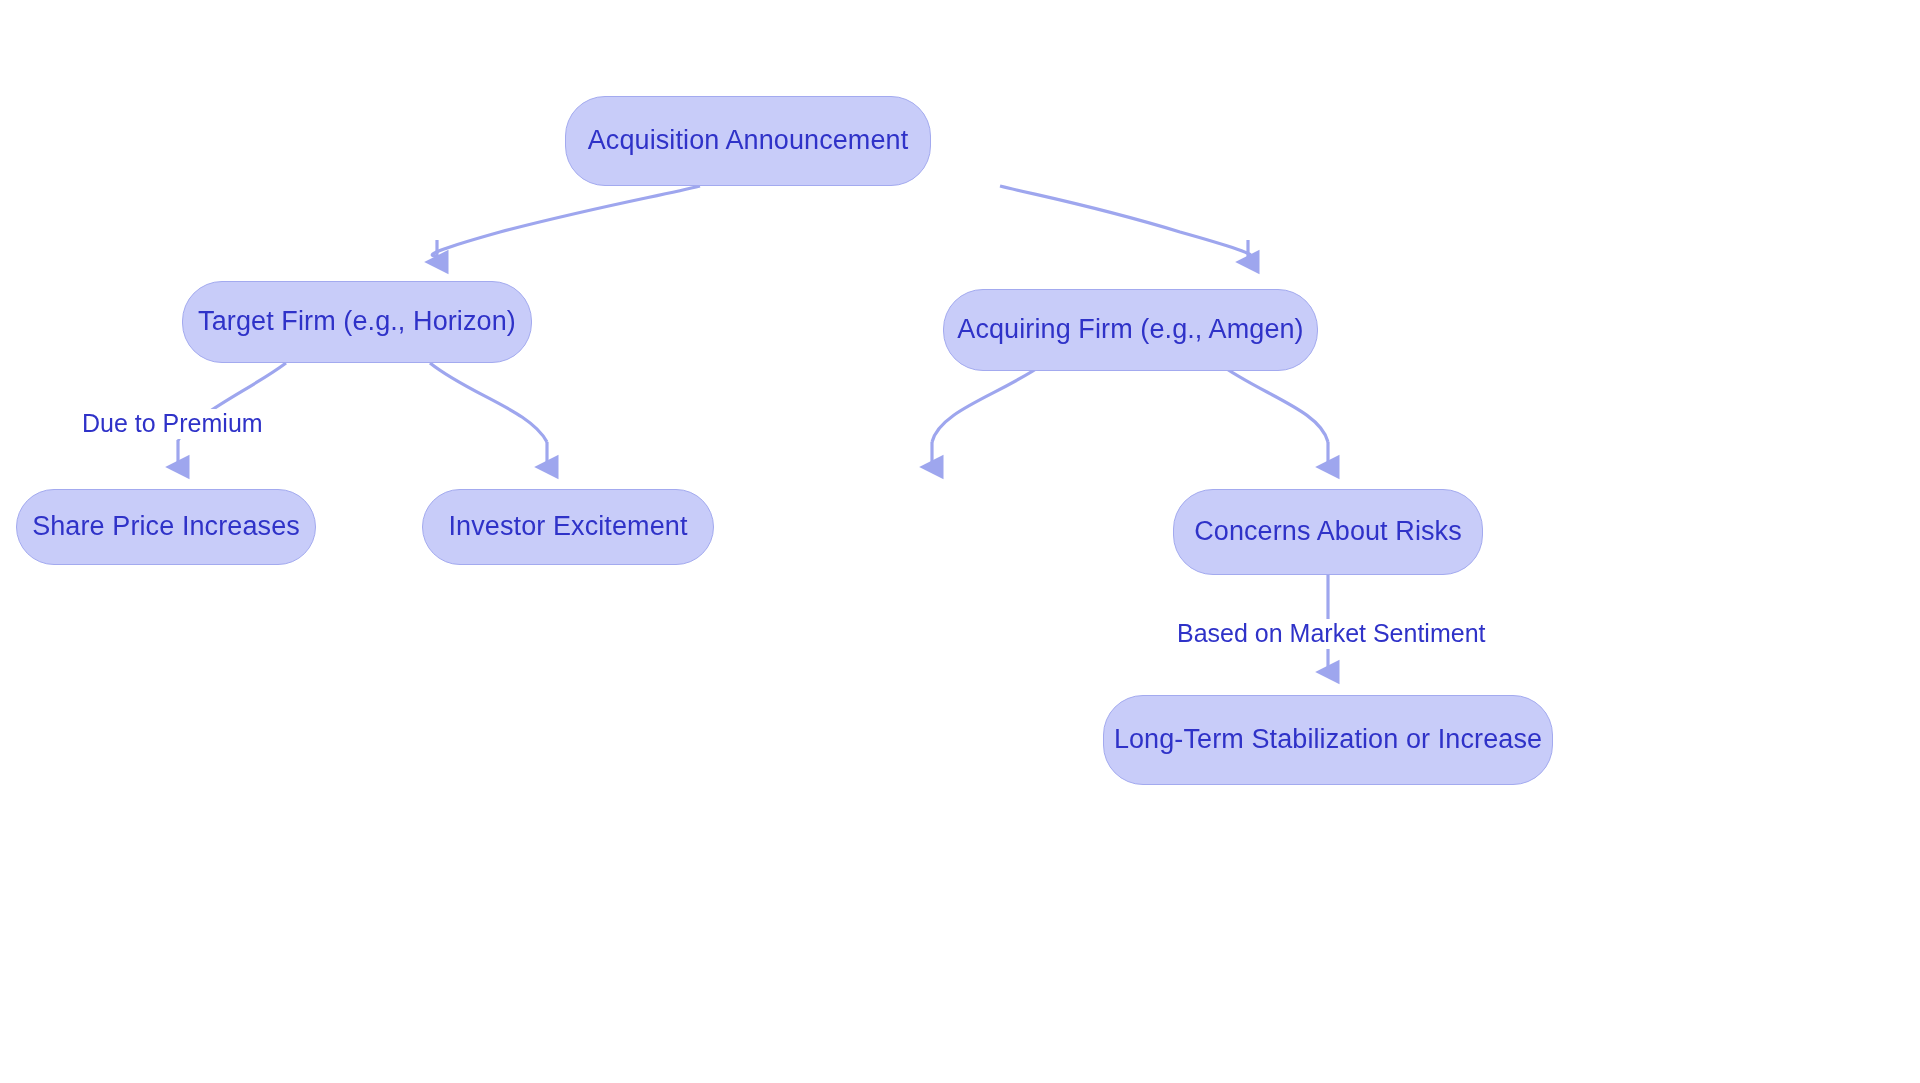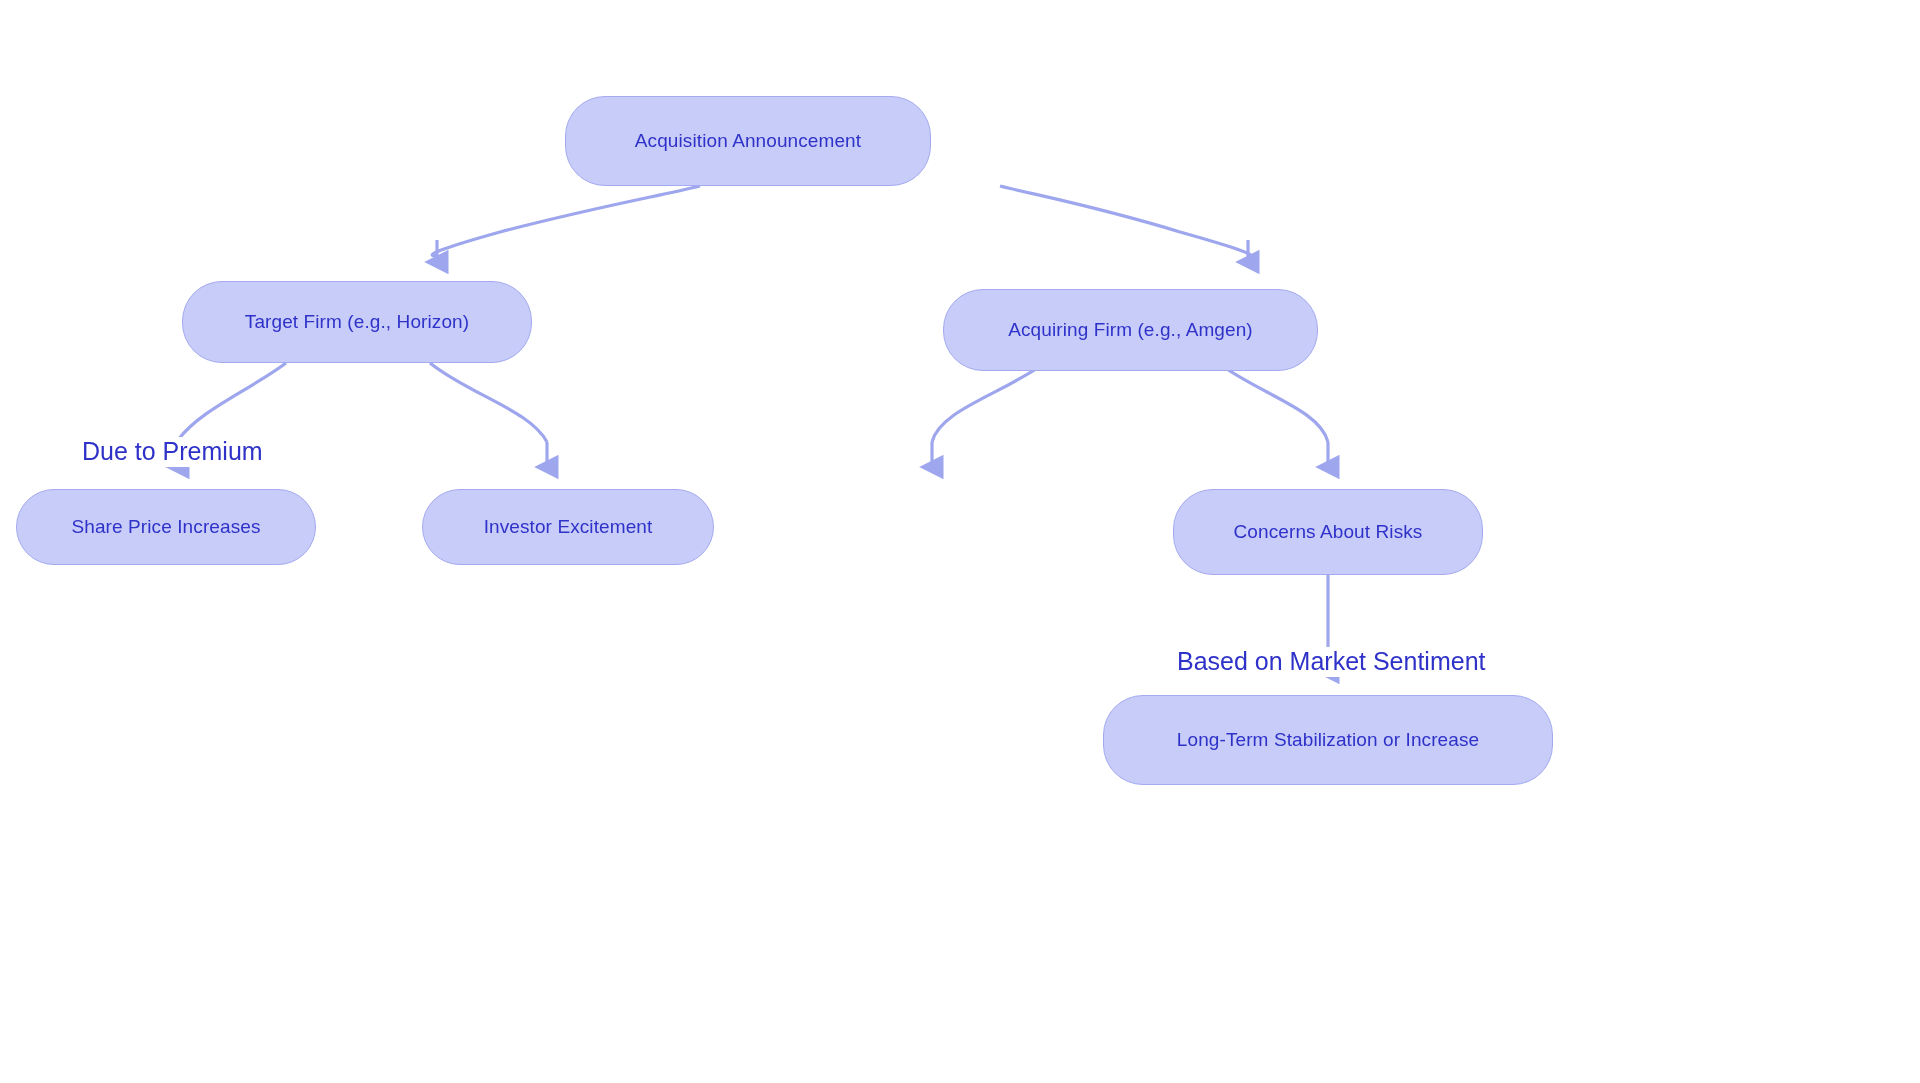--- a/index.html
+++ b/index.html
@@ -33,37 +33,36 @@
     position: absolute;
     box-sizing: border-box;
     background: #c8ccf9;
     border: 1.4px solid #a3aaef;
     border-radius: 40px;
     display: flex;
     align-items: center;
     justify-content: center;
     text-align: center;
     color: #2f32c8;
-    font-size: 19px;
+    font-size: 27px;
     font-family: "Liberation Sans", sans-serif;
     letter-spacing: 0.1px;
     line-height: 1.15;
     padding: 0 18px;
     white-space: nowrap;
   }
   .edge-label {
     position: absolute;
     color: #2f32c8;
     font-size: 25px;
     font-family: "Liberation Sans", sans-serif;
     white-space: nowrap;
     background: #ffffff;
     padding: 1px 5px;
     line-height: 1.1;
-    margin-top: 28px;
   }
 </style>
 </head>
 <body>
 
 <div id="flow-root">
 
   <svg id="edge-layer" viewBox="0 0 1920 1083" width="1920" height="1083" xmlns="http://www.w3.org/2000/svg">
     <defs>
       <marker id="arrowhead" markerWidth="9" markerHeight="9" refX="4.2" refY="4.2" orient="auto" markerUnits="strokeWidth">

